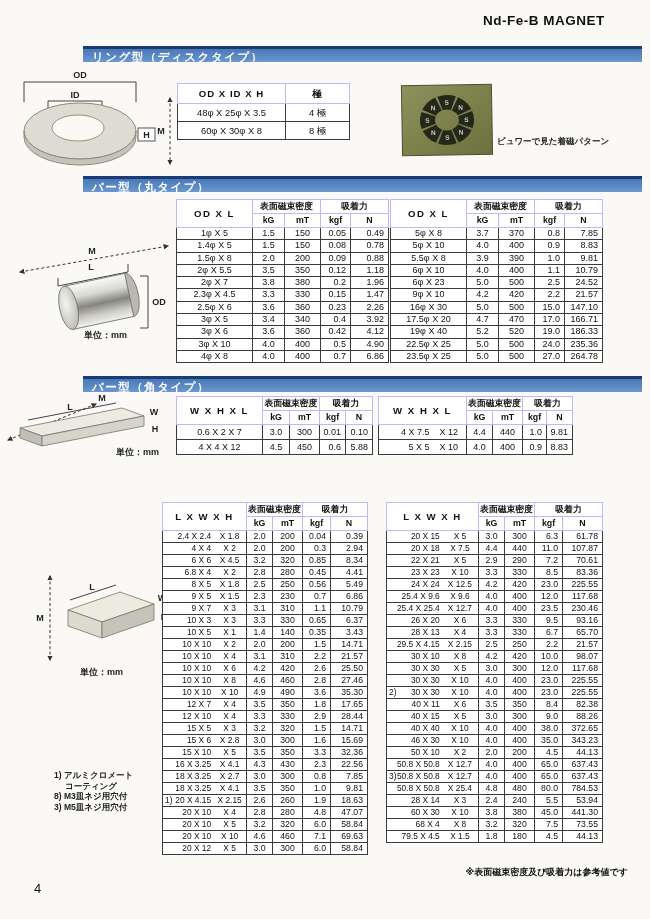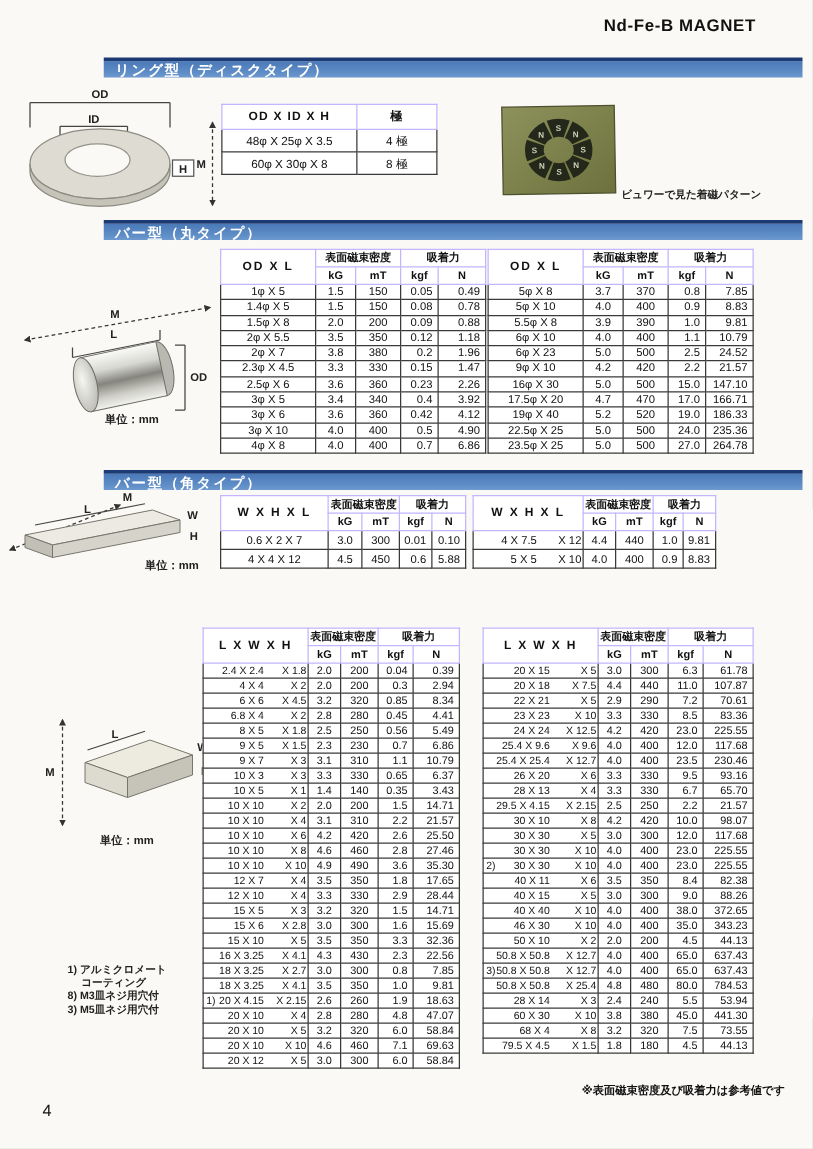--- a/index.html
+++ b/index.html
@@ -25,21 +25,21 @@
   .kaku td{height:11px;line-height:11px;font-size:8.7px;}
   .kaku td.dim{font-size:8.4px;}
   .ringt td{height:17px;line-height:17px;font-size:9.4px;text-align:center;}
   .ringt th{font-size:9.6px;height:19px;line-height:19px;letter-spacing:1px;}
   td.n{text-align:center;}
   td.c2,td.c3{text-align:right;padding-right:4px;}
   td.dim{text-align:center;position:relative;}
   td.dim .mark{position:absolute;left:2px;top:0;}
   td.dim.split{padding:0;}
   .split .d1{display:inline-block;width:57%;text-align:right;vertical-align:top;}
-  .split .d2{display:inline-block;width:41%;text-align:right;padding-left:3px;box-sizing:border-box;vertical-align:top;}
+  .split .d2{display:inline-block;width:41%;text-align:center;padding-left:3px;box-sizing:border-box;vertical-align:top;}
   svg{position:absolute;overflow:visible;}
   .dlabel{font-size:9px;font-weight:bold;fill:#222;text-anchor:middle;font-family:"Liberation Sans","DejaVu Sans",sans-serif;}
   .dline{stroke:#444;stroke-width:1;fill:none;}
   .dash{stroke:#333;stroke-width:1;fill:none;stroke-dasharray:3 2.4;}
   .pat-letter{fill:#cdd1b8;font-size:6.5px;font-weight:bold;text-anchor:middle;font-family:"Liberation Sans","DejaVu Sans",sans-serif;}
 </style>
 </head>
 <body>
 
 <div class="page">
@@ -112,21 +112,21 @@
         <path d="M55.23454386979306 59.492315519647704 A27 25 0 0 1 36.76545613020694 59.49231551964771 L41.895758280091975 45.866772518252034 A12 10.5 0 0 0 50.104241719908025 45.866772518252034 Z" fill="#23281a"></path>
         <text x="46" y="55.8" class="pat-letter">S</text>
         <path d="M34.58930693300112 58.65769467591625 A27 25 0 0 1 21.52968975001046 46.5654565435175 L35.1243065555602 40.43749174827735 A12 10.5 0 0 0 40.928580859111605 45.516231763884825 Z" fill="#23281a"></path>
         <text x="32.211417766862326" y="50.67436867076458" class="pat-letter">N</text>
         <path d="M20.628299238780478 44.55050358314173 A27 25 0 0 1 20.62829923878047 27.449496416858295 L34.72368855056909 32.408788495080486 A12 10.5 0 0 0 34.7236885505691 39.59121150491953 Z" fill="#23281a"></path>
         <text x="26.5" y="38.3" class="pat-letter">S</text>
         <path d="M21.52968975001045 25.43454345648251 A27 25 0 0 1 34.5893069330011 13.342305324083757 L40.9285808591116 26.48376823611518 A12 10.5 0 0 0 35.1243065555602 31.562508251722655 Z" fill="#23281a"></path>
         <text x="32.21141776686232" y="25.925631329235422" class="pat-letter">N</text>
       </g>
   </svg>
-  <div class="caption" style="left:497px;top:150px;width:140px">ビュワーで見た着磁パターン</div>
+  <div class="caption" style="left:497px;top:136px;width:140px">ビュワーで見た着磁パターン</div>
 
   <div class="secbar" style="top:176px">
     <span>バー型（丸タイプ）</span>
   </div>
 
   <svg style="left:16px;top:224px" width="160" height="112" viewBox="0 0 160 112">
     <defs>
       <marker id="ah2" viewBox="0 0 10 10" refX="8" refY="5" markerWidth="5.5" markerHeight="5.5" orient="auto-start-reverse">
         <path d="M0 0 L10 5 L0 10 Z" fill="#333"></path>
       </marker>

